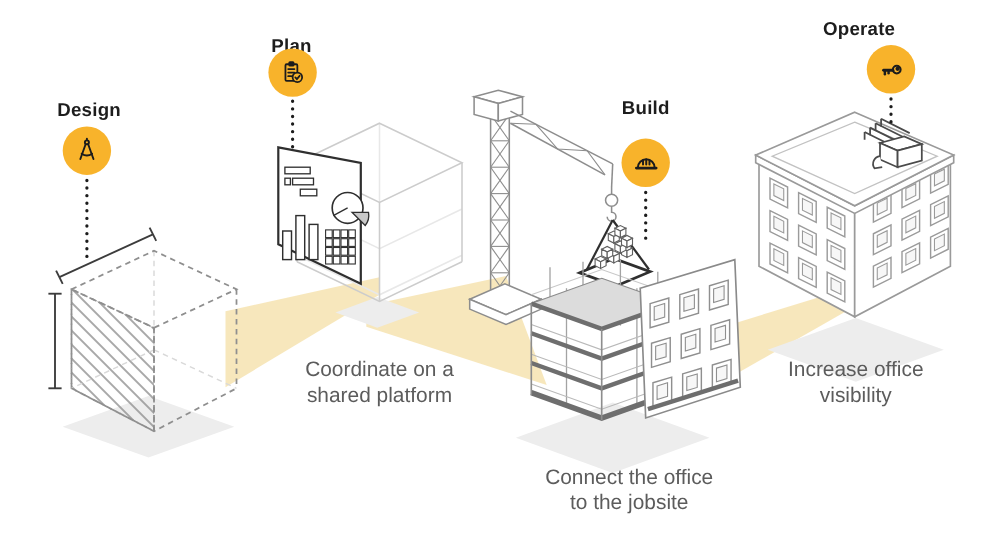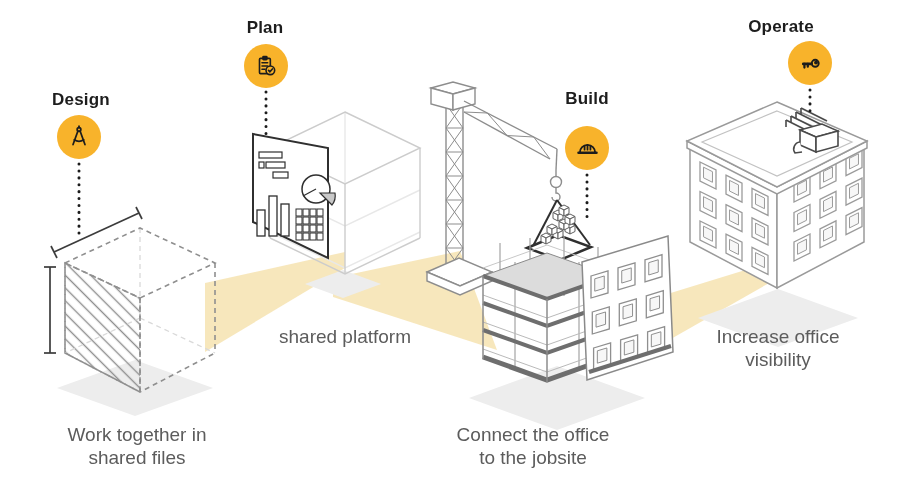--- a/index.html
+++ b/index.html
@@ -329,52 +329,49 @@
   <div class="stage-label" style="left:81px;top:90px">Design</div>
   <div class="stage-circle" style="left:57px;top:115px">
     <svg width="26" height="26" viewBox="0 0 24 24" fill="none" stroke="#1c1c1c" stroke-width="1.6" stroke-linecap="round">
       <circle cx="12" cy="5" r="1.7"></circle>
       <line x1="12" y1="2" x2="12" y2="3.3"></line>
       <line x1="11" y1="6.4" x2="6.5" y2="19"></line>
       <line x1="13" y1="6.4" x2="17.5" y2="19"></line>
       <path d="M7.6,14.6 Q12,17.6 16.4,14.6"></path>
     </svg>
   </div>
-  <div class="caption" style="left:137px;top:423px">
-    <div>Work together in</div>
-    <div>shared files</div>
-  </div>
-
-  <div class="stage-label" style="left:265px;top:18px">Plan</div>
+
+  <div class="stage-label" style="left:265px;top:32px">Plan</div>
   <div class="stage-circle" style="left:244px;top:44px">
     <svg width="26" height="26" viewBox="0 0 24 24" fill="none" stroke="#1c1c1c" stroke-width="1.5" stroke-linecap="round">
       <rect x="6" y="5" width="10" height="14" rx="1"></rect>
       <rect x="9.2" y="3.2" width="3.6" height="3" rx="0.6" fill="#1c1c1c"></rect>
       <line x1="8.3" y1="9" x2="13.5" y2="9"></line>
       <line x1="8.3" y1="12" x2="13.5" y2="12"></line>
       <line x1="8.3" y1="15" x2="11" y2="15"></line>
       <circle cx="16" cy="16" r="4" fill="#F8B32B"></circle>
       <path d="M14.3,16 l1.3,1.4 l2.3,-2.7"></path>
     </svg>
   </div>
   <div class="caption" style="left:345px;top:325px">
+    <div>Coordinate on a</div>
     <div>shared platform</div>
   </div>
 
   <div class="stage-label" style="left:587px;top:89px">Build</div>
   <div class="stage-circle" style="left:565px;top:126px">
     <svg width="27" height="27" viewBox="0 0 24 24" fill="none" stroke="#1c1c1c" stroke-width="1.6" stroke-linecap="round">
       <path d="M5.2,15.5 a6.8,6.8 0 0 1 13.6,0"></path>
       <path d="M4,15.8 h16" stroke-width="2.2"></path>
       <line x1="9.4" y1="9.6" x2="9.4" y2="13"></line>
       <line x1="12" y1="8.8" x2="12" y2="13"></line>
       <line x1="14.6" y1="9.6" x2="14.6" y2="13"></line>
     </svg>
   </div>
-  <div class="caption" style="left:533px;top:423px">
+  <div class="caption" style="left:572px;top:423px">
     <div>Connect the office</div>
     <div>to the jobsite</div>
   </div>
 
   <div class="stage-label" style="left:781px;top:17px">Operate</div>
   <div class="stage-circle" style="left:788px;top:41px">
     <svg width="27" height="27" viewBox="0 0 24 24" fill="none" stroke="#1c1c1c" stroke-width="1.7" stroke-linecap="round">
       <circle cx="16.2" cy="11.8" r="3.1"></circle>
       <circle cx="16.9" cy="11.2" r="0.9"></circle>
       <line x1="13.1" y1="12.4" x2="5.6" y2="12.4" stroke-width="2.4"></line>

